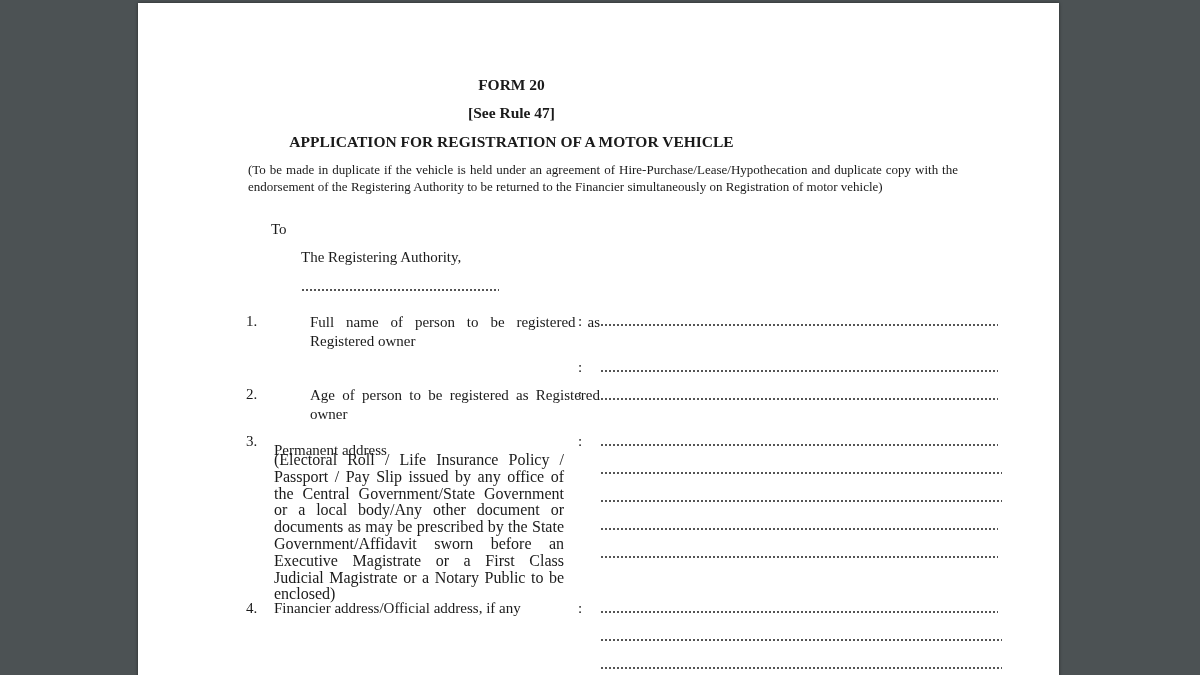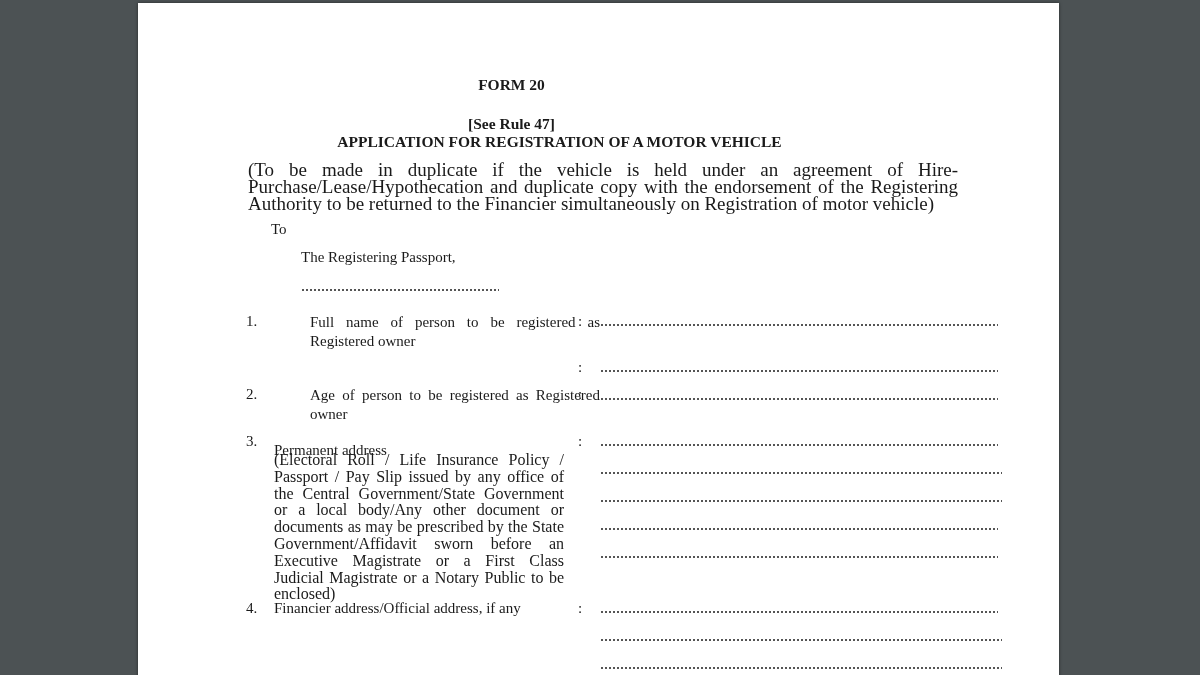--- a/index.html
+++ b/index.html
@@ -11,21 +11,21 @@
       position: relative;
     }
     .page {
       position: absolute; left: 138px; top: 3px;
       width: 921px; height: 700px;
       background: #ffffff;
       box-shadow: 0 0 3px rgba(0,0,0,0.5);
     }
     .abs { position: absolute; white-space: nowrap; }
     .title { font-weight: bold; font-size: 15.5px; text-align: center; width: 747px; left: 0; }
-    .intro { left: 110px; width: 710px; font-size: 19px; line-height: 17px; white-space: normal; text-align: justify; }
+    .intro { left: 110px; width: 710px; font-size: 13px; line-height: 17px; white-space: normal; text-align: justify; }
     .body-text { font-size: 15px; }
     .num { left: 108px; font-size: 15px; }
     .label { left: 136px; font-size: 15px; width: 290px; white-space: normal; text-align: justify; line-height: 19px; }
     .label.last { text-align-last: left; margin-left: 36px; }
     .note { left: 136px; width: 290px; font-size: 16px; line-height: 16.8px; white-space: normal; text-align: justify; }
     .colon { left: 440px; font-size: 15px; }
     .dots {
       left: 462px; width: 398px; height: 2px;
       background-image: radial-gradient(circle, #555 0.8px, transparent 1px);
       background-size: 4px 2px;
@@ -37,27 +37,27 @@
       background-size: 4px 2px;
       background-repeat: repeat-x;
     }
   </style>
 </head>
 <body>
 
 <div class="page">
 
   <div class="abs title" style="top:73px;">FORM 20</div>
-  <div class="abs title" style="top:112px;">[See Rule 47]</div>
-  <div class="abs title" style="top:130px;margin-left:48px;">APPLICATION FOR REGISTRATION OF A MOTOR VEHICLE</div>
+  <div class="abs title" style="top:101px;">[See Rule 47]</div>
+  <div class="abs title" style="top:130px;">APPLICATION FOR REGISTRATION OF A MOTOR VEHICLE</div>
 
   <div class="abs intro" style="top:158px;">(To be made in duplicate if the vehicle is held under an agreement of Hire-Purchase/Lease/Hypothecation and duplicate copy with the endorsement of the Registering Authority to be returned to the Financier simultaneously on Registration of motor vehicle)</div>
 
   <div class="abs body-text" style="left:109px; top:218px;margin-left:24px;">To</div>
-  <div class="abs body-text" style="left:163px; top:246px;">The Registering Passport,</div>
+  <div class="abs body-text" style="left:163px; top:246px;">The Registering Authority,</div>
   <div class="abs short-dots" style="top:286px;"></div>
 
   <div class="abs num" style="top:310px;">1.</div>
   <div class="abs label last" style="top:310px;">Full name of person to be registered as Registered owner</div>
   <div class="abs colon" style="top:310px;">:</div>
   <div class="abs dots" style="top:321px;"></div>
 
   <div class="abs colon" style="top:356px;">:</div>
   <div class="abs dots" style="top:367px;"></div>
 

